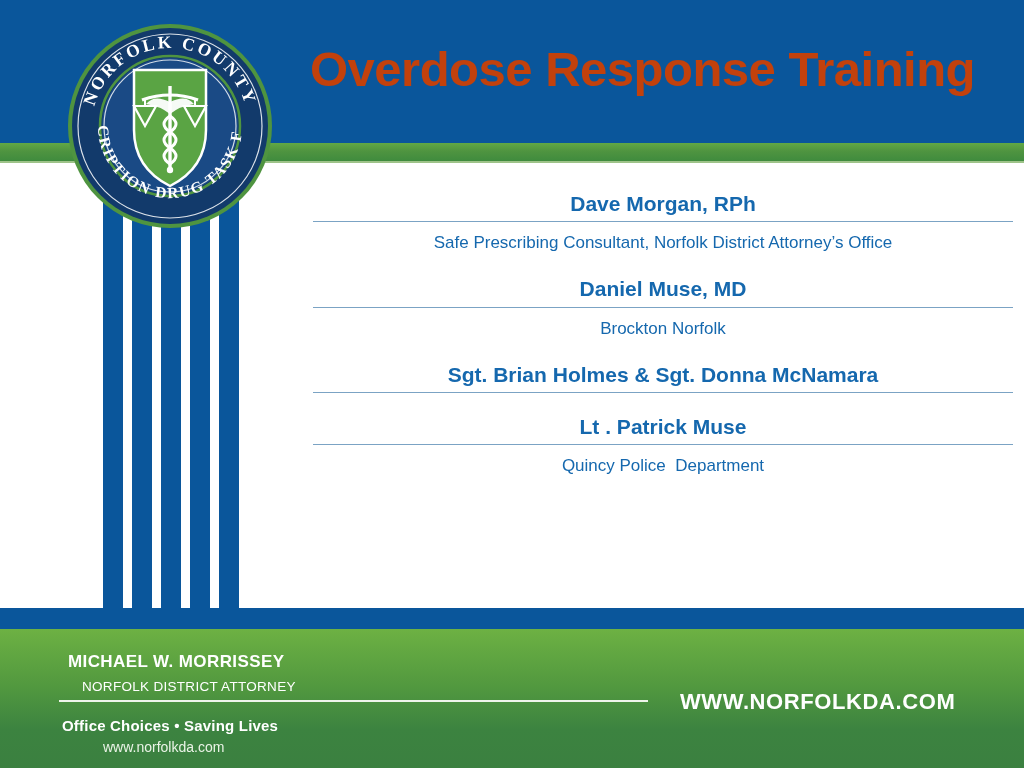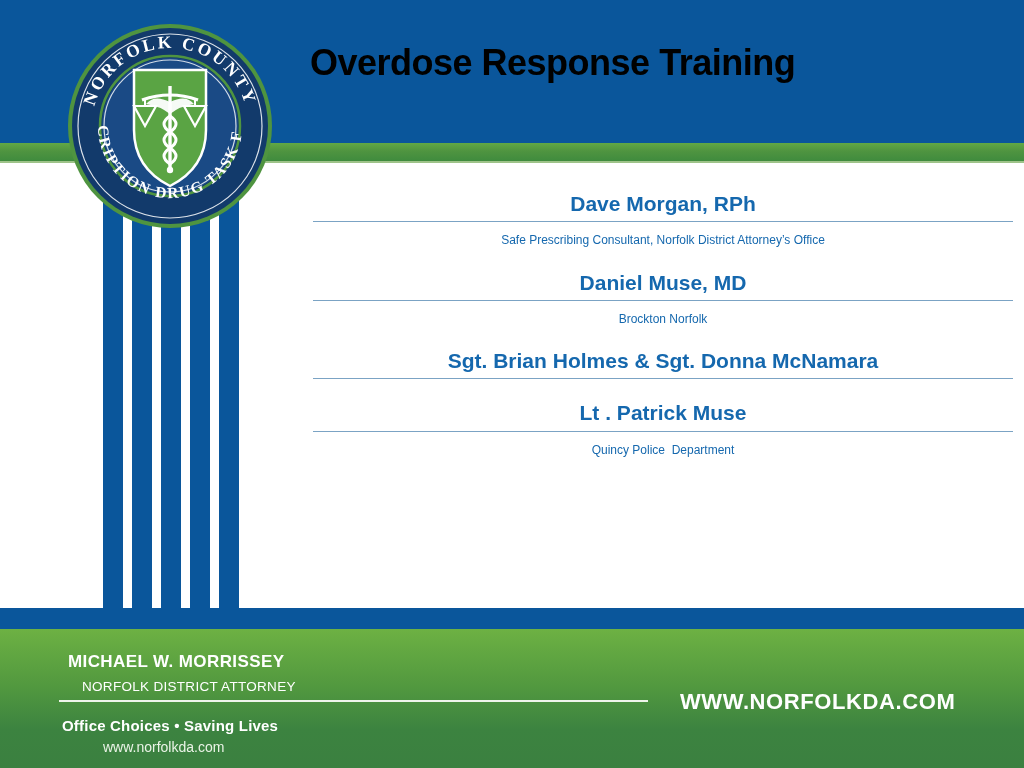--- a/index.html
+++ b/index.html
@@ -41,22 +41,22 @@
     width: 1024px;
     height: 2px;
     background: #9ec389;
   }
 
   .slide-title {
     position: absolute;
     left: 310px;
     top: 44px;
     width: 700px;
-    color: #000000;
-    font-size: 36px;
+    color: #c2410c;
+    font-size: 49px;
     font-weight: bold;
     letter-spacing: -0.5px;
     line-height: 1.05;
     white-space: nowrap;
     font-family: "Liberation Sans", sans-serif;
   }
 
   
   .stripes {
     position: absolute;
@@ -117,21 +117,21 @@
     white-space: nowrap;
   }
   .presenter-rule {
     height: 1px;
     background: #7ba3c4;
     width: 700px;
     margin-bottom: 10px;
   }
   .presenter-org {
     color: #1568ae;
-    font-size: 12px;
+    font-size: 17px;
     font-weight: normal;
     line-height: 1.35;
     white-space: pre;
   }
 
   
   .footer {
     position: absolute;
     left: 0; top: 629px;
     width: 1024px;

